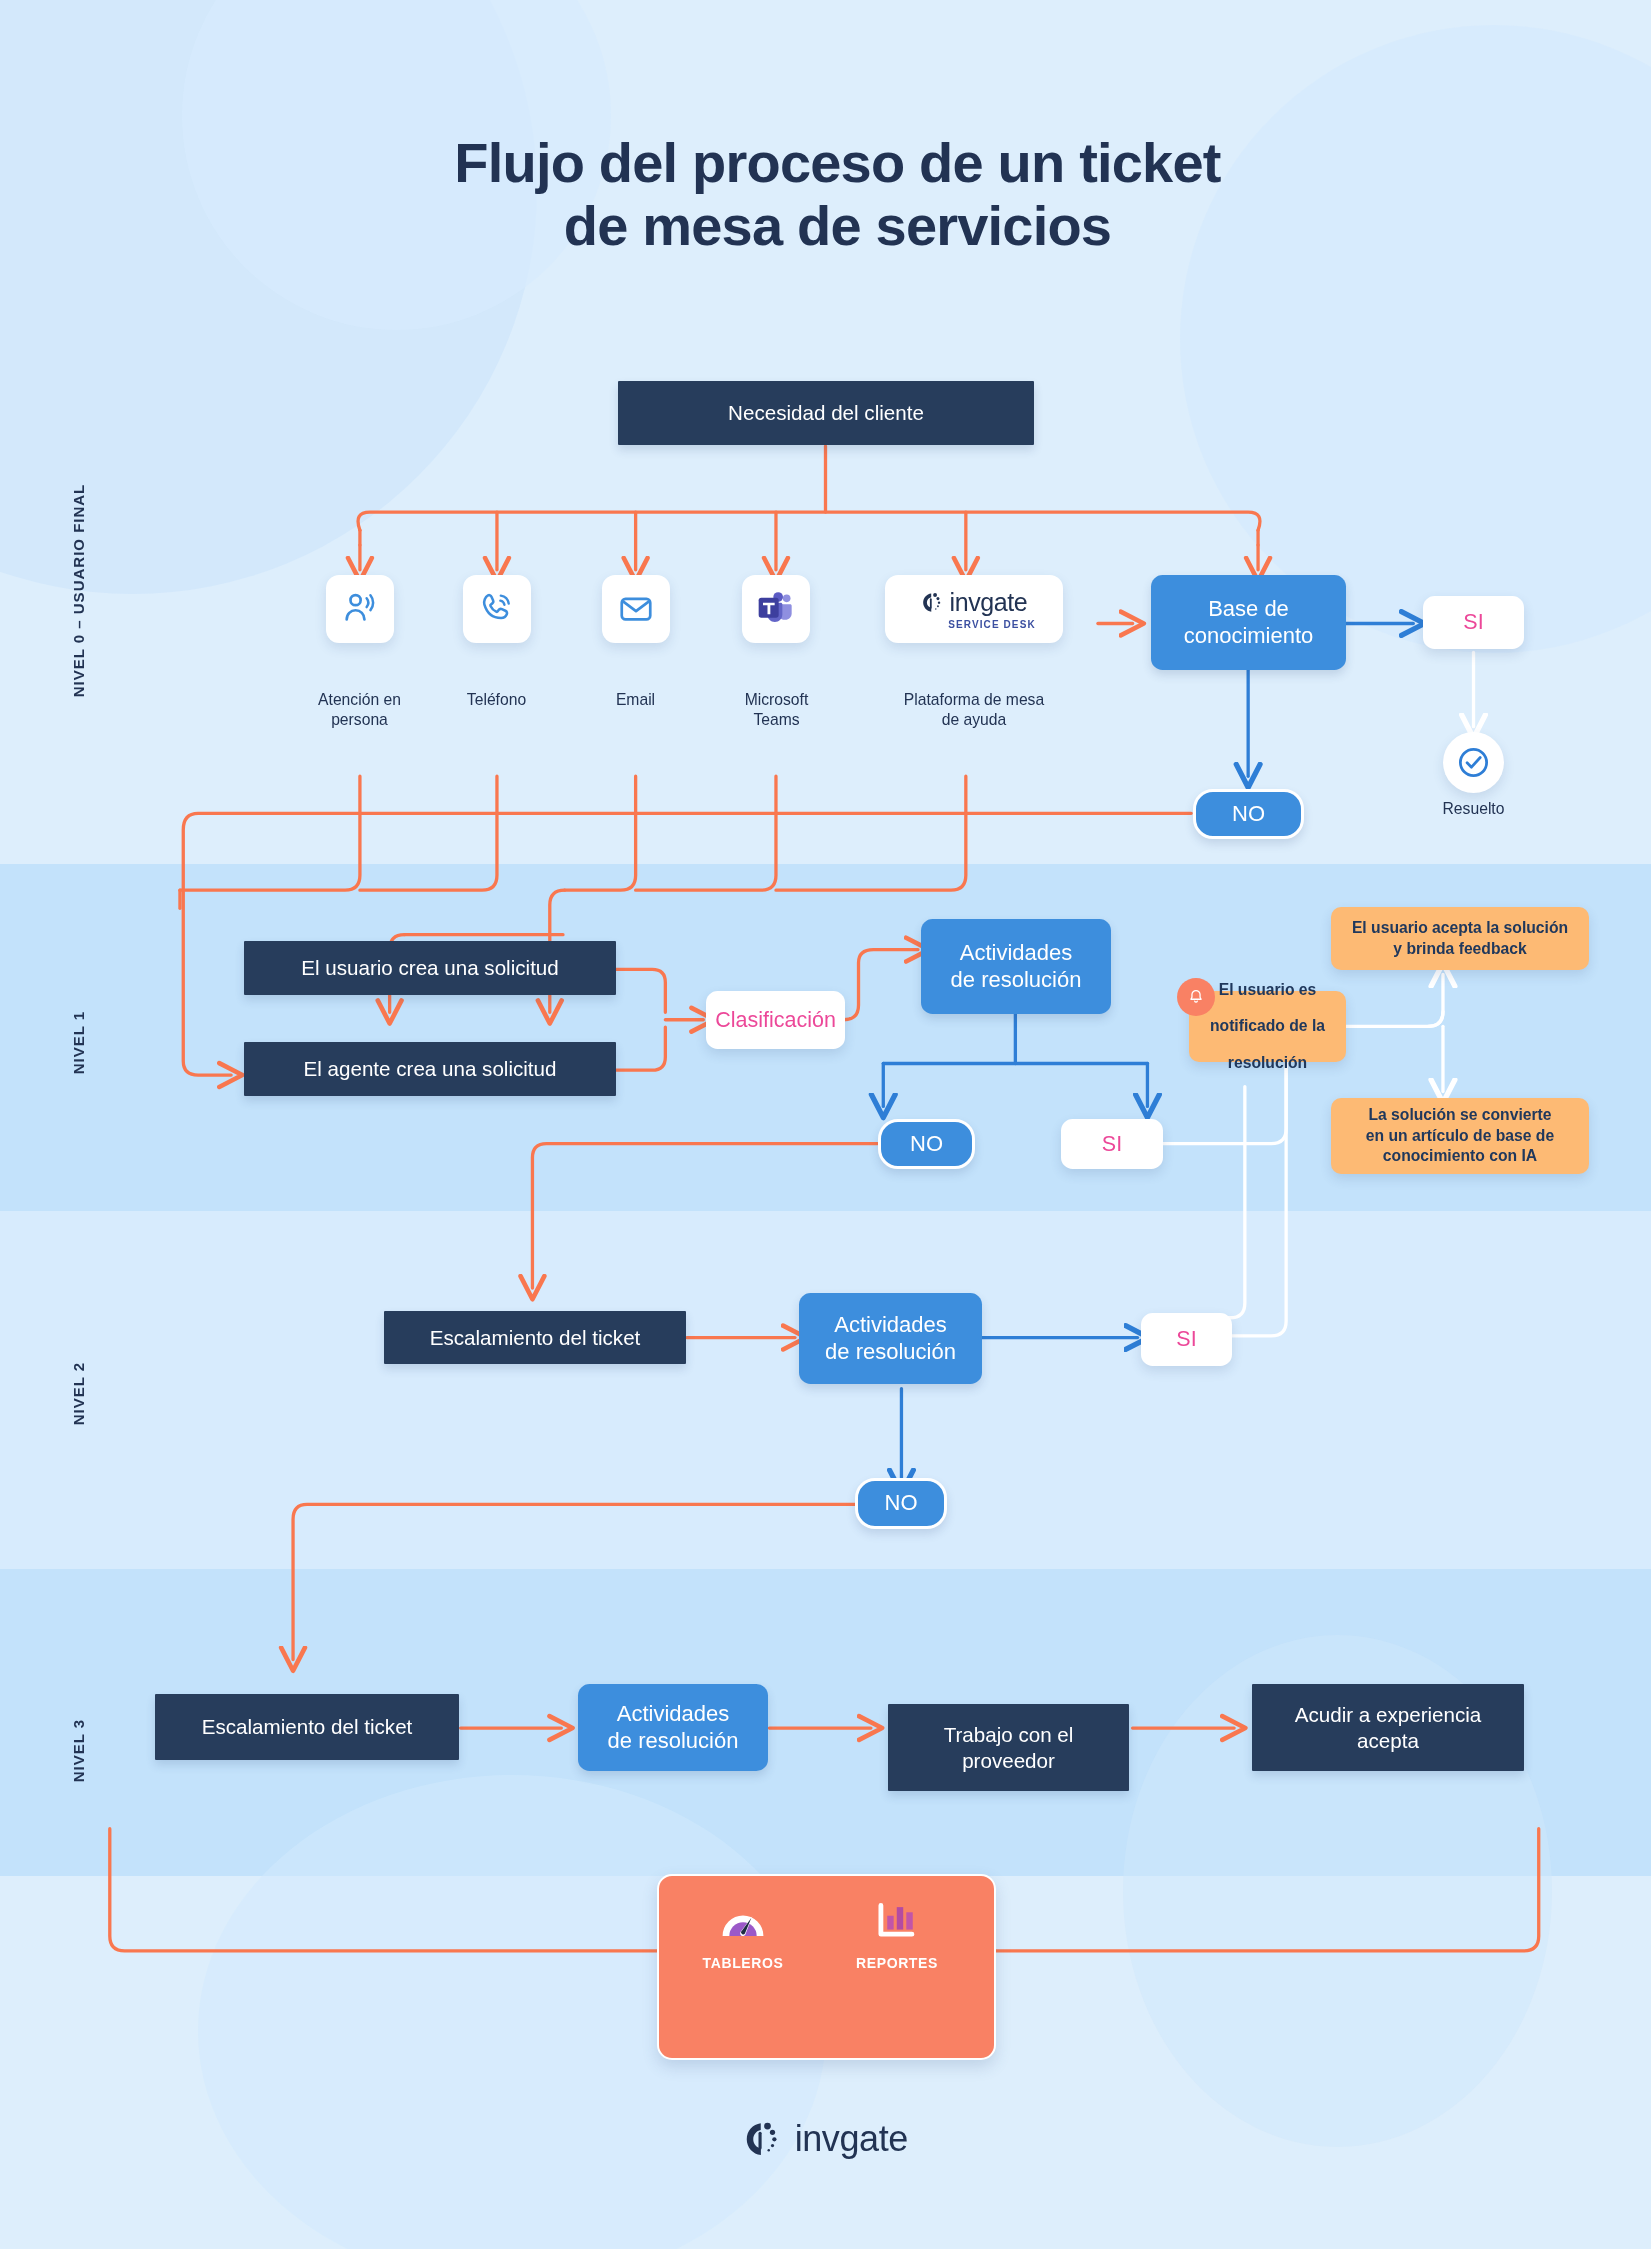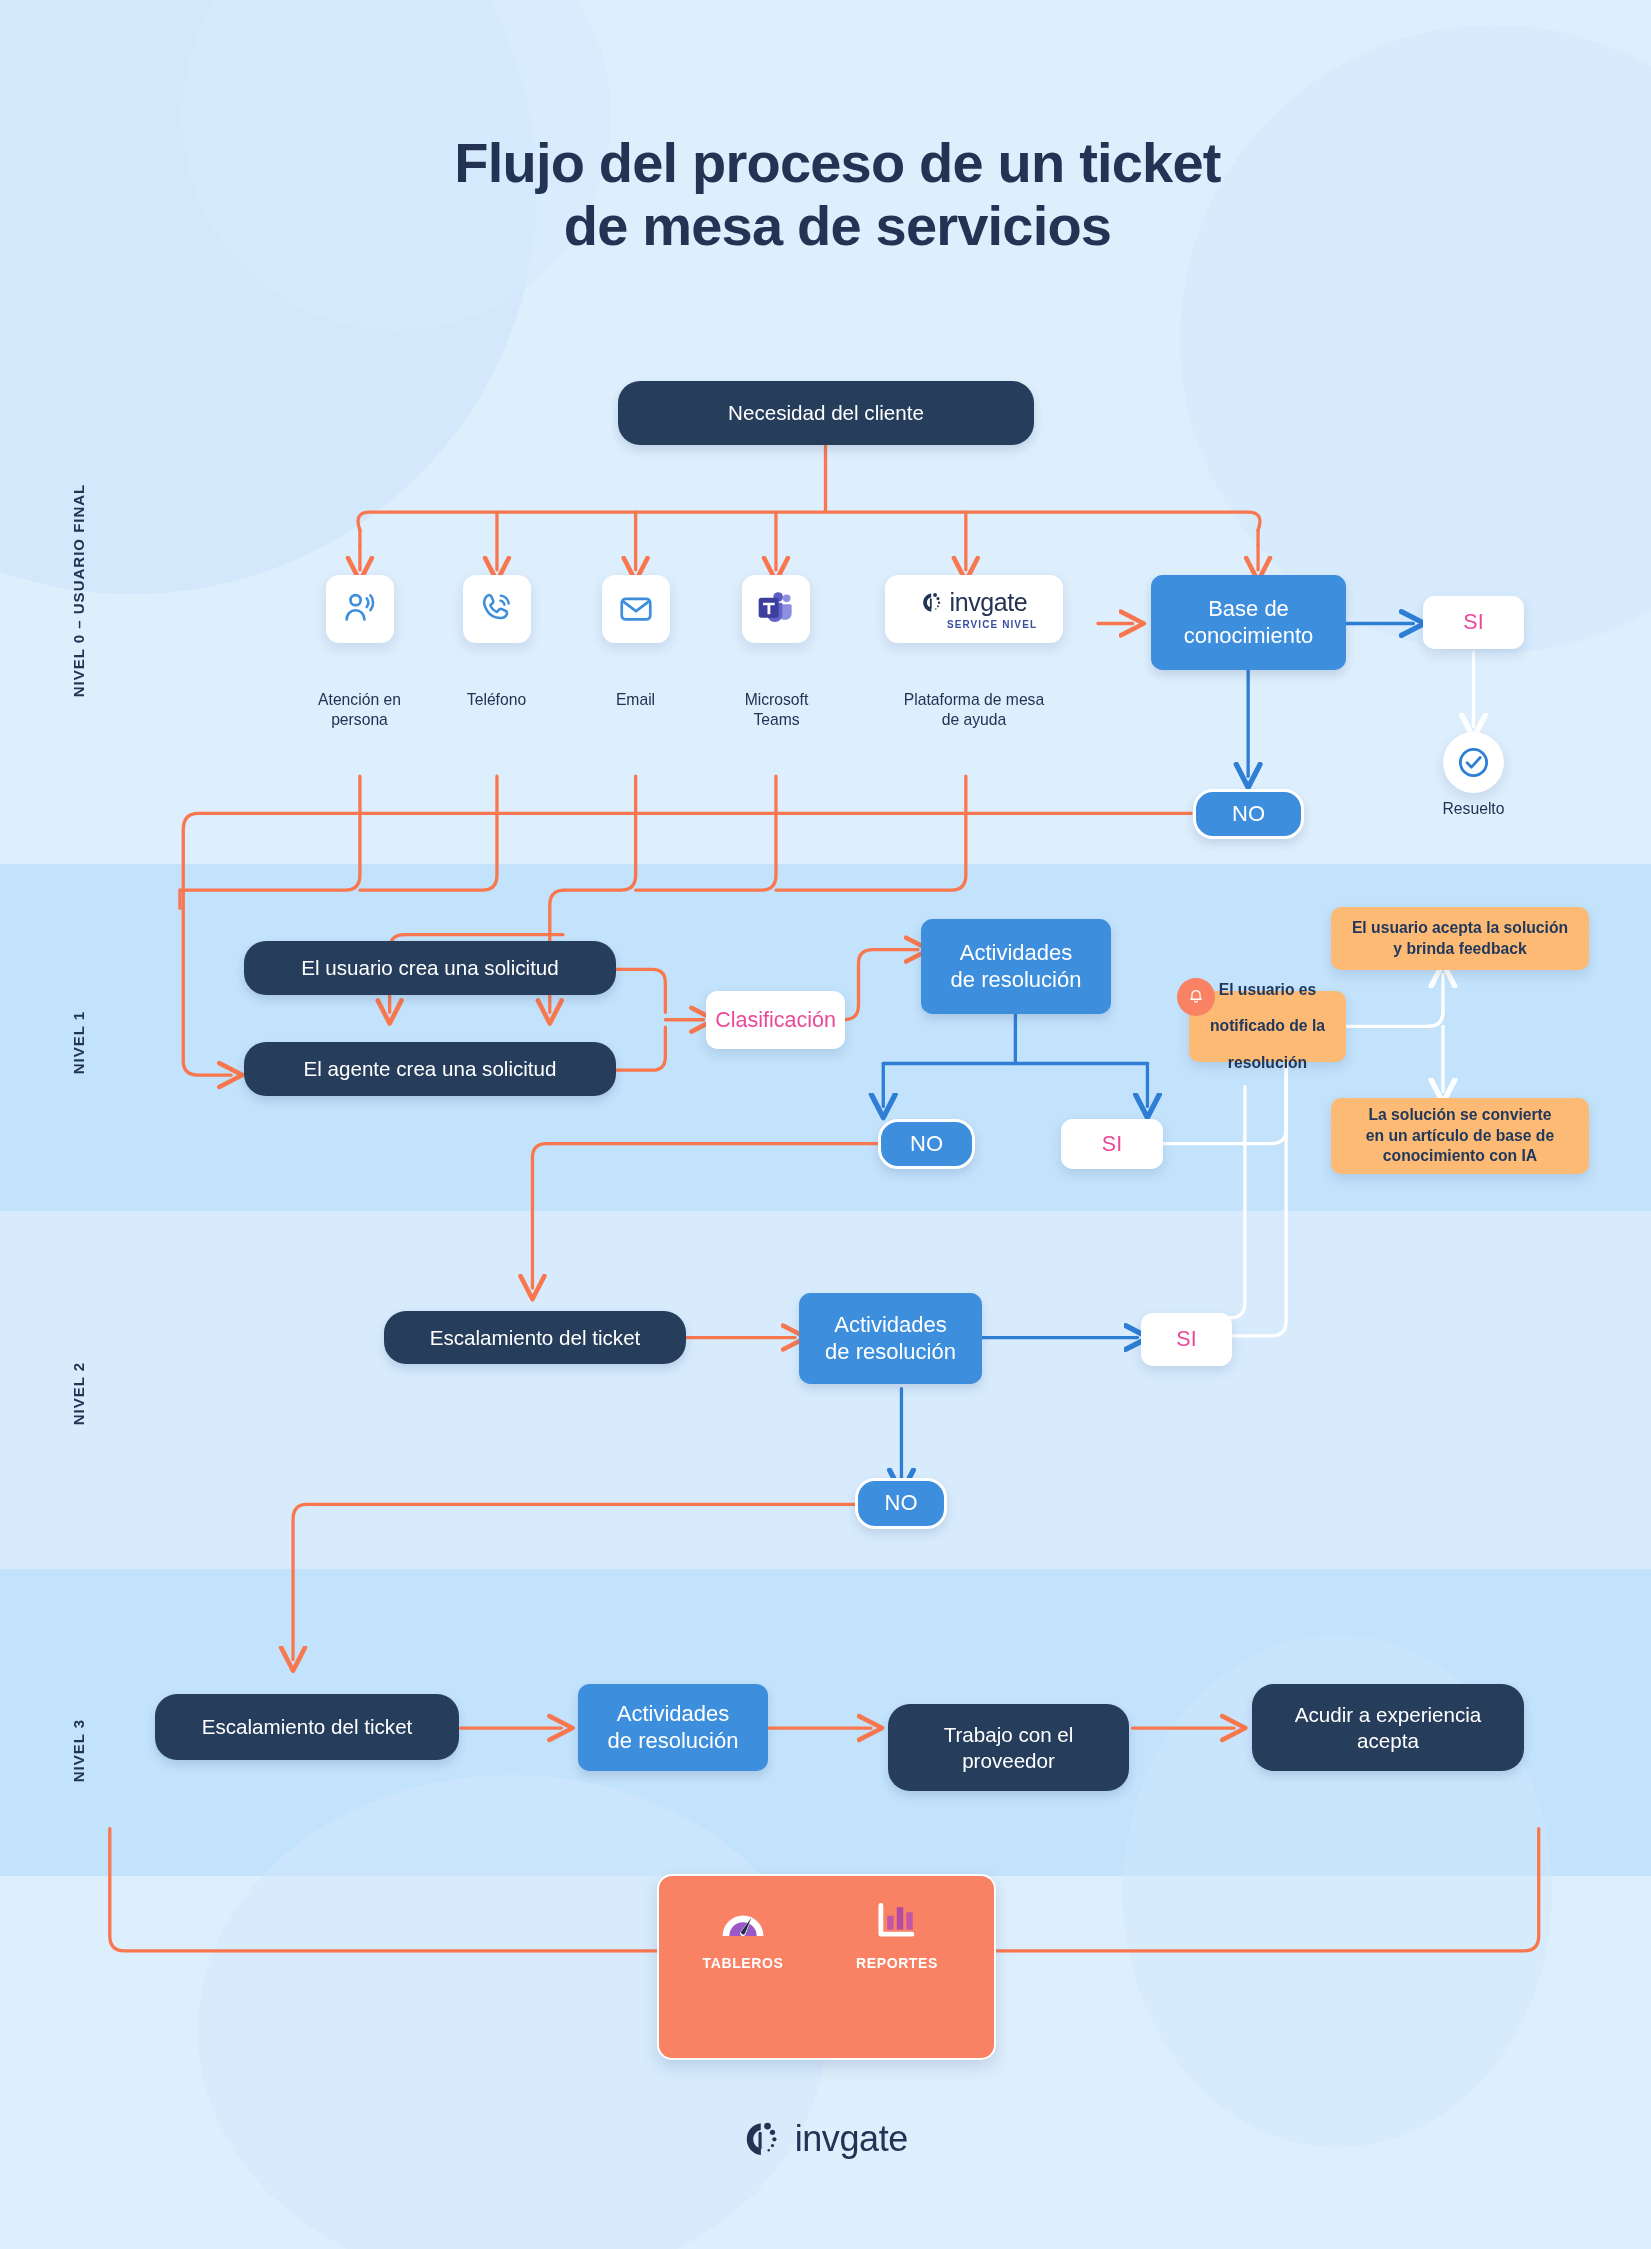--- a/index.html
+++ b/index.html
@@ -42,21 +42,21 @@
     letter-spacing:1px; white-space:nowrap;
     transform-origin: center center;
     transform: rotate(-90deg);
   }
 
   
   .node { position:absolute; display:flex; align-items:center; justify-content:center;
           text-align:center; line-height:1.22; }
 
   .dark {
-    background:#273d5c; color:#fff; border-radius:22px;
+    background:#273d5c; color:#fff; border-radius:1px;
     box-shadow:0 5px 10px rgba(40,70,120,.16);
     font-size:20.6px; padding:8.3px 15px;
   }
   .blue {
     background:#3d8edd; color:#fff; border-radius:11.6px;
     box-shadow:0 5px 10px rgba(40,70,120,.16);
     font-size:22px; padding:8.3px 11.6px;
   }
   .chip-blue {
     background:#3d8edd; color:#fff; border-radius:20px;
@@ -289,21 +289,21 @@
         <path d="M14.2 3.4C7.8 4.2 3 9.6 3 16.1c0 6.6 4.9 12 11.3 12.6v-5.3c-3.5-.6-6.1-3.6-6.1-7.3 0-3.6 2.6-6.7 6-7.3z" fill="#223353"></path>
         <rect x="12.4" y="10.2" width="2.5" height="14.2" rx="1.2" fill="#223353"></rect>
         <circle cx="19.6" cy="5.6" r="2.7" fill="#223353"></circle>
         <circle cx="23.6" cy="10.6" r="2.1" fill="#223353"></circle>
         <circle cx="25.1" cy="16.2" r="1.7" fill="#223353"></circle>
         <circle cx="23.6" cy="21.2" r="1.3" fill="#223353"></circle>
         <circle cx="20.6" cy="25" r="1" fill="#223353"></circle>
       </svg>
       <span style="color:#223353; font-size:25px; letter-spacing:-0.4px;">invgate</span>
     </div>
-    <div style="color:#3b4fa0; font-size:10px; font-weight:bold; letter-spacing:1.1px; margin-top:0.8px; margin-left:36px;">SERVICE NIVEL</div>
+    <div style="color:#3b4fa0; font-size:10px; font-weight:bold; letter-spacing:1.1px; margin-top:0.8px; margin-left:36px;">SERVICE DESK</div>
   </div>
   <div class="caption" style="left:875px; top:690px; width:198px;">
     <div>Plataforma de mesa</div>
     <div>de ayuda</div>
   </div>
 
   <div class="node blue" style="left:1151px; top:575px; width:195px; height:95px; flex-direction:column;">
     <span>Base de</span>
     <span>conocimiento</span>
   </div>

